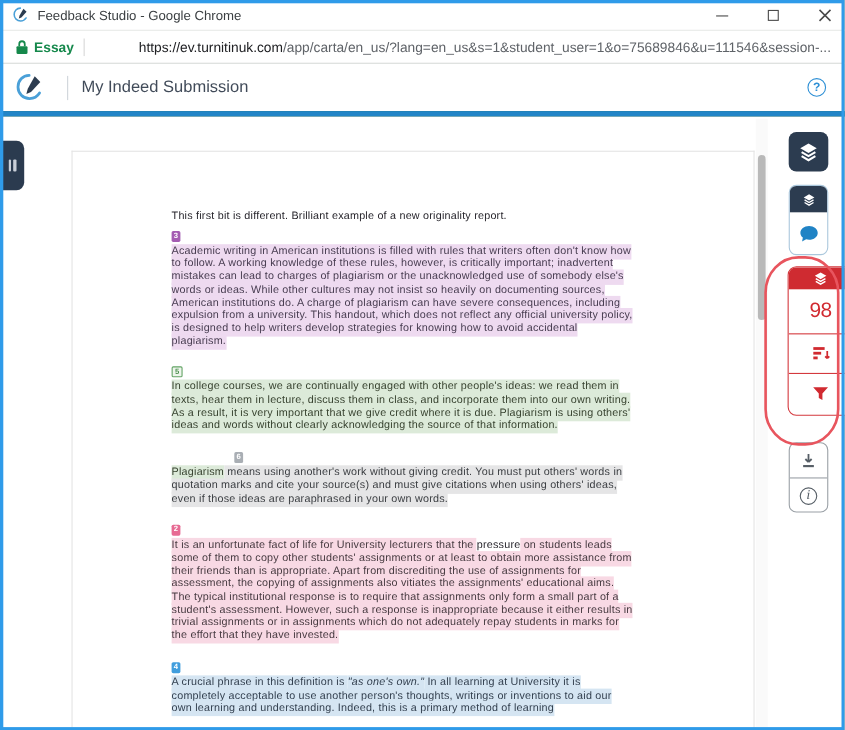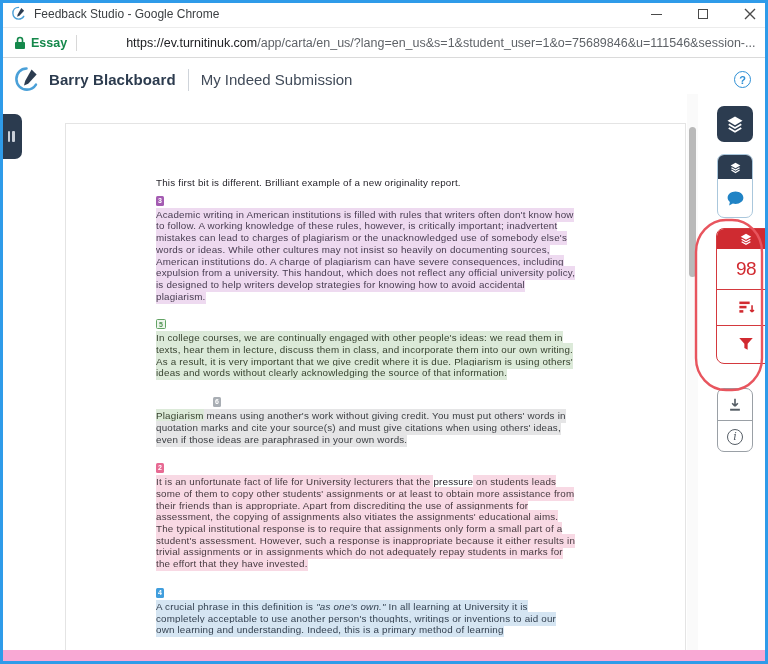--- a/index.html
+++ b/index.html
@@ -1,17 +1,17 @@
 <!DOCTYPE html>
 <html><head>
 <meta charset="utf-8">
 <style>
   * { margin:0; padding:0; box-sizing:border-box; }
   html,body { width:768px; height:664px; font-family:"Liberation Sans", sans-serif; }
-  .window { position:relative; width:768px; height:664px; background:#f9a8d4; overflow:hidden; }
+  .window { position:relative; width:768px; height:664px; background:#14532d; overflow:hidden; }
   .frame { position:absolute; inset:0; border:3px solid #2f9be9; pointer-events:none; z-index:60; }
 
   
   .titlebar { position:absolute; left:0; top:0; width:768px; height:28px; background:#fff;
               display:flex; align-items:center; padding-left:11px; border-bottom:1px solid #ececec; }
   .titlebar .favicon { width:15px; height:15px; margin-right:8px; flex:0 0 auto; }
   .titlebar .title { font-size:12px; color:#3c4043; }
   .win-controls { position:absolute; right:10px; top:0; height:28px; display:flex; align-items:center; gap:31px; }
   .win-btn { width:16px; height:16px; display:flex; align-items:center; justify-content:center; cursor:default; }
   .glyph-min { width:11px; height:0; border-bottom:1.6px solid #4a4a4a; }
@@ -32,21 +32,21 @@
   .tii-logo { width:27px; height:27px; margin-right:9px; }
   .user-name { font-size:15px; font-weight:bold; color:#2c3b4e; letter-spacing:0.1px; }
   .hdr-divider { width:1px; height:22px; background:#cfd4da; margin:0 12px; }
   .submission-title { font-size:15px; color:#414b59; }
   .help-btn { position:absolute; right:17px; top:13px; width:17px; height:17px; border:1.7px solid #2d8fd5;
               border-radius:50%; display:flex; align-items:center; justify-content:center;
               font-size:11px; font-weight:bold; color:#2d8fd5; cursor:pointer; }
   .bluebar { position:absolute; left:0; top:101px; width:768px; height:5px; background:#2285c7; }
 
   
-  .main { position:absolute; left:0; top:92px; width:768px; height:558px; background:#ffffff; overflow:hidden; }
+  .main { position:absolute; left:0; top:106px; width:768px; height:558px; background:#ffffff; overflow:hidden; }
 
   .left-tab { position:absolute; left:0; top:22px; width:22px; height:45px; background:#2b3b4f;
               border-radius:0 7px 7px 0; display:flex; align-items:center; justify-content:center; gap:2px; cursor:pointer; }
   .grip-bar { width:2.5px; height:11px; background:#c9cfd8; border-radius:1px; }
 
   .page { position:absolute; left:65px; top:31px; width:621px; height:527px; background:#fff;
           border:1px solid #e4e4e4; border-bottom:none; }
   .doc-text { margin:53px 0 0 90px; width:420px; font-size:9.8px; line-height:11.7px; letter-spacing:0.02em; }
   .para { margin-bottom:16px; }
   .para.tight { margin-bottom:5px; }
@@ -119,21 +119,20 @@
     <span class="secure-label">Essay</span>
     <span class="url-divider"></span>
     <span class="url-text"><span class="url-domain">https://ev.turnitinuk.com</span><span>/app/carta/en_us/?lang=en_us&amp;s=1&amp;student_user=1&amp;o=75689846&amp;u=111546&amp;session-...</span></span>
   </div>
 
   <div class="appheader">
     <svg class="tii-logo" viewBox="0 0 32 32">
       <path d="M16 3 C9 3 4 8.5 4 15.5 C4 22.5 9.5 28 16.5 28 C21 28 25 25.5 27.2 22" fill="none" stroke="#4aa0d8" stroke-width="3" stroke-linecap="round"></path>
       <path d="M22 4 L28 10 L18 21 L13 23 L14.5 17.5 Z" fill="#2c3c50"></path>
     </svg>
-    <span class="user-name">Barry Blackboard</span>
     <span class="hdr-divider"></span>
     <span class="submission-title">My Indeed Submission</span>
     <div class="help-btn">
         <span>?</span>
       </div>
   </div>
   <div class="bluebar"></div>
 
   <div class="main">
 

